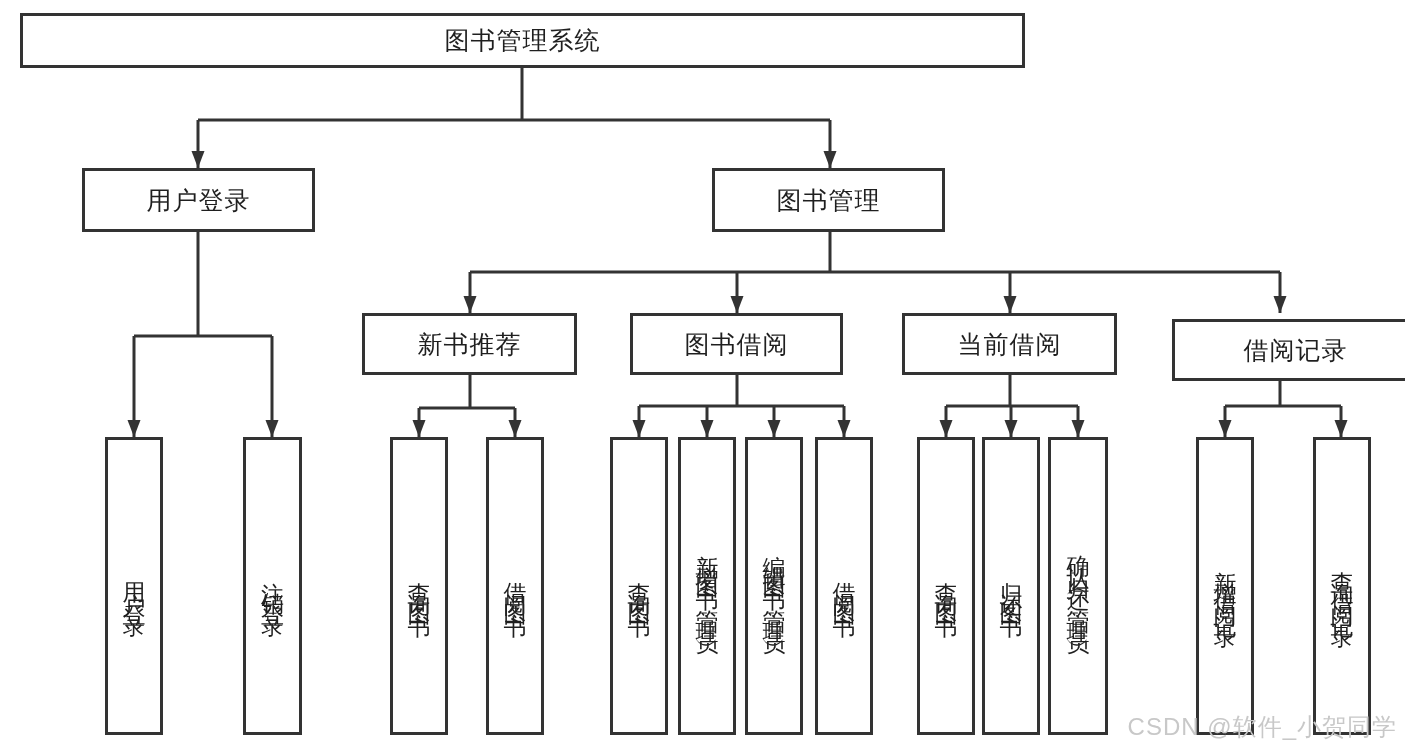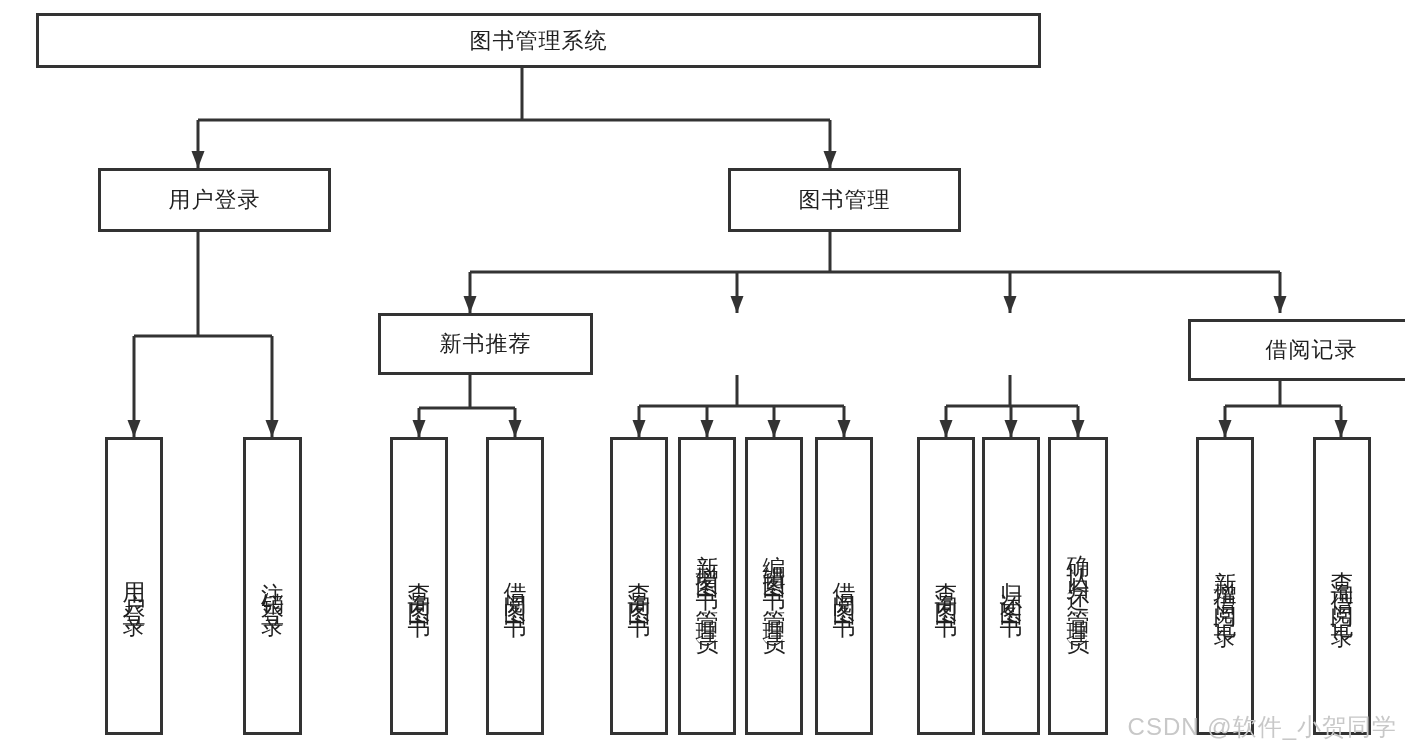--- a/index.html
+++ b/index.html
@@ -19,21 +19,21 @@
   #connectors{position:absolute;left:0;top:0;width:1405px;height:747px;}
   #connectors path.ln{stroke:var(--line-color);stroke-width:3;fill:none;}
   .box{
     position:absolute;
     box-sizing:border-box;
     border:3px solid var(--line-color);
     background:var(--bg-color);
     display:flex;align-items:center;justify-content:center;
     color:var(--text-color);
   }
-  .h-box{font-size:22px;letter-spacing:1px;white-space:nowrap;margin-left:16px;}
+  .h-box{font-size:25px;letter-spacing:1px;white-space:nowrap;}
   .v-box .vtext{
     writing-mode:vertical-rl;
     text-orientation:mixed;
     font-size:23px;
     letter-spacing:11px;
     line-height:1;
     white-space:nowrap;
   }
   .watermark{
     position:absolute;
@@ -97,20 +97,26 @@
   <div class="box h-box" style="left:82px;top:168px;width:233px;height:64px">
     <span>用户登录</span>
   </div>
   <div class="box h-box" style="left:362px;top:313px;width:215px;height:62px">
     <span>新书推荐</span>
   </div>
 
   <div class="box h-box" style="left:712px;top:168px;width:233px;height:64px">
     <span>图书管理</span>
   </div>
+  <div class="box h-box" style="left:630px;top:313px;width:213px;height:62px">
+    <span>图书借阅</span>
+  </div>
+  <div class="box h-box" style="left:902px;top:313px;width:215px;height:62px">
+    <span>当前借阅</span>
+  </div>
   <div class="box h-box" style="left:1172px;top:319px;width:247px;height:62px">
     <span>借阅记录</span>
   </div>
 
   <div class="box v-box" style="left:105px;top:437px;width:58px;height:298px">
     <span class="vtext">用户登录</span>
   </div>
   <div class="box v-box" style="left:243px;top:437px;width:59px;height:298px">
     <span class="vtext">注销登录</span>
   </div>

